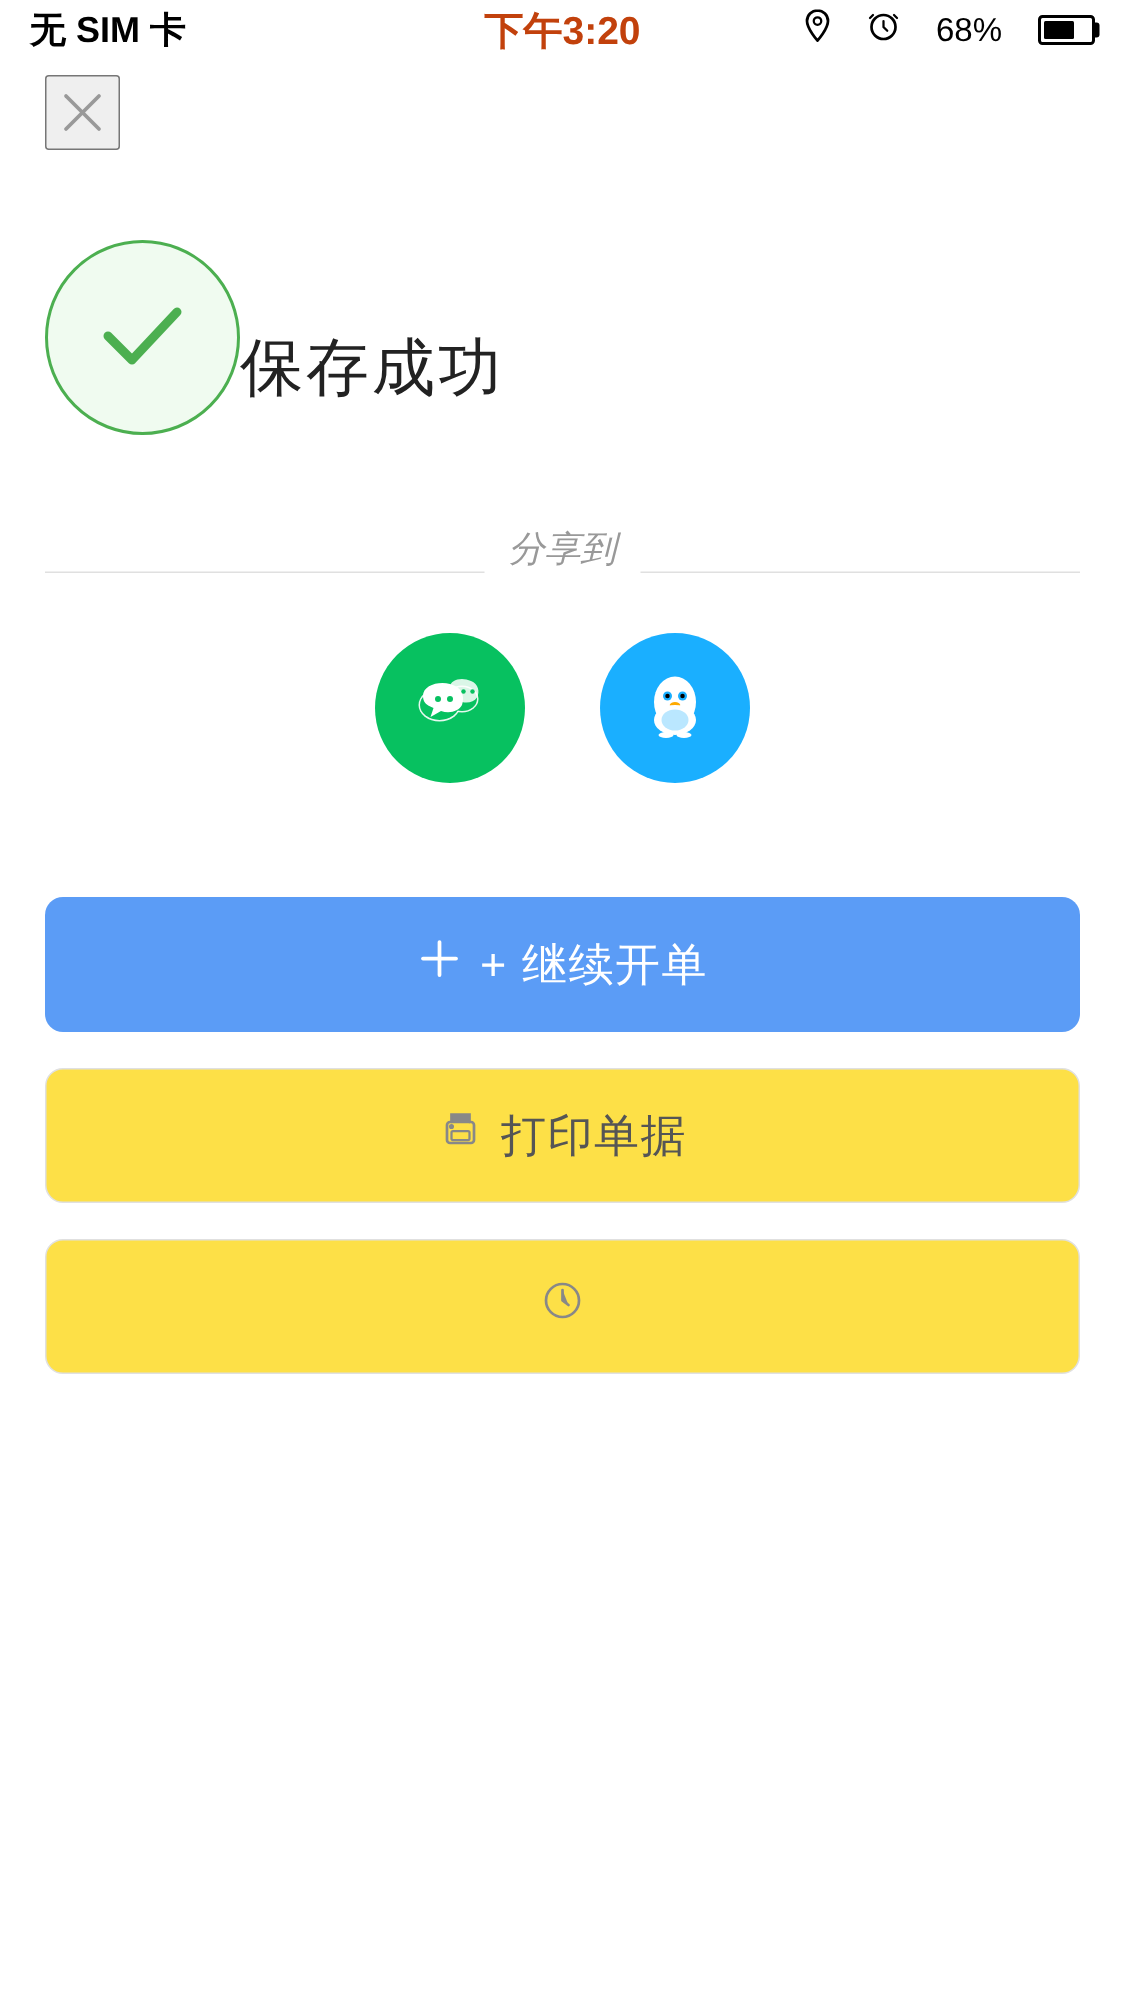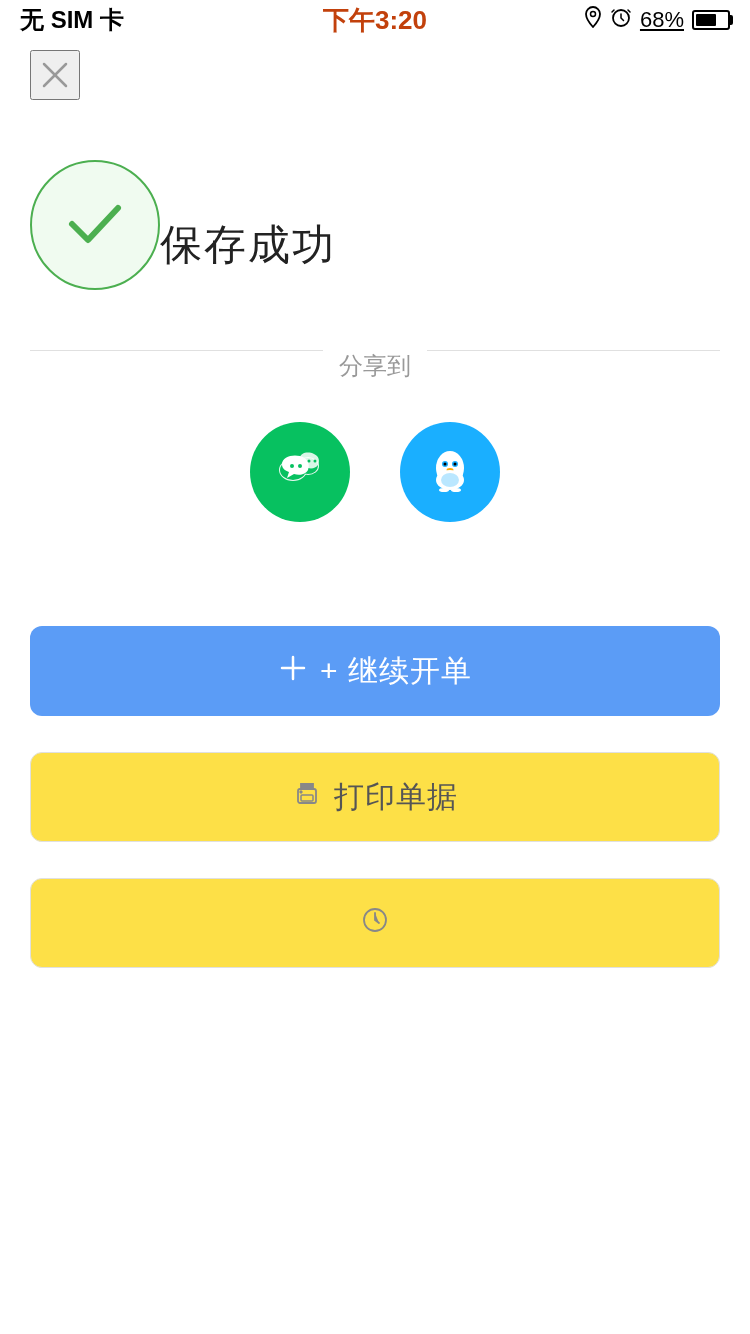--- a/index.html
+++ b/index.html
@@ -42,24 +42,23 @@
       font-weight: 600;
       color: #c2410c;
       position: absolute;
       left: 50%;
       transform: translateX(-50%);
     }
 
     .status-right {
       display: flex;
       align-items: center;
-      gap: 8px;
+      gap: 24px;
       font-size: 22px;
       color: #000;
-      text-decoration: underline;
     }
 
     .battery-icon {
       width: 38px;
       height: 20px;
       border: 2px solid #000;
       border-radius: 3px;
       position: relative;
       display: flex;
       align-items: center;
@@ -141,23 +140,24 @@
     }
 
     
     .share-section {
       margin-top: 60px;
       width: 100%;
     }
 
     .share-divider {
       display: flex;
-      align-items: flex-start;
+      align-items: flex-end;
       gap: 16px;
       width: 100%;
+      font-style: italic;
     }
 
     .divider-line {
       flex: 1;
       height: 1px;
       background: #e0e0e0;
     }
 
     .share-label {
       font-size: 24px;
@@ -192,24 +192,24 @@
     }
 
     .share-btn svg {
       width: 56px;
       height: 56px;
       fill: white;
     }
 
     
     .action-buttons {
-      margin-top: 104px;
+      margin-top: 76px;
       display: flex;
       flex-direction: column;
-      gap: 36px;
+      gap: 24px;
     }
 
     .action-btn {
       width: 100%;
       height: 90px;
       border-radius: 12px;
       border: none;
       font-size: 30px;
       display: flex;
       align-items: center;

